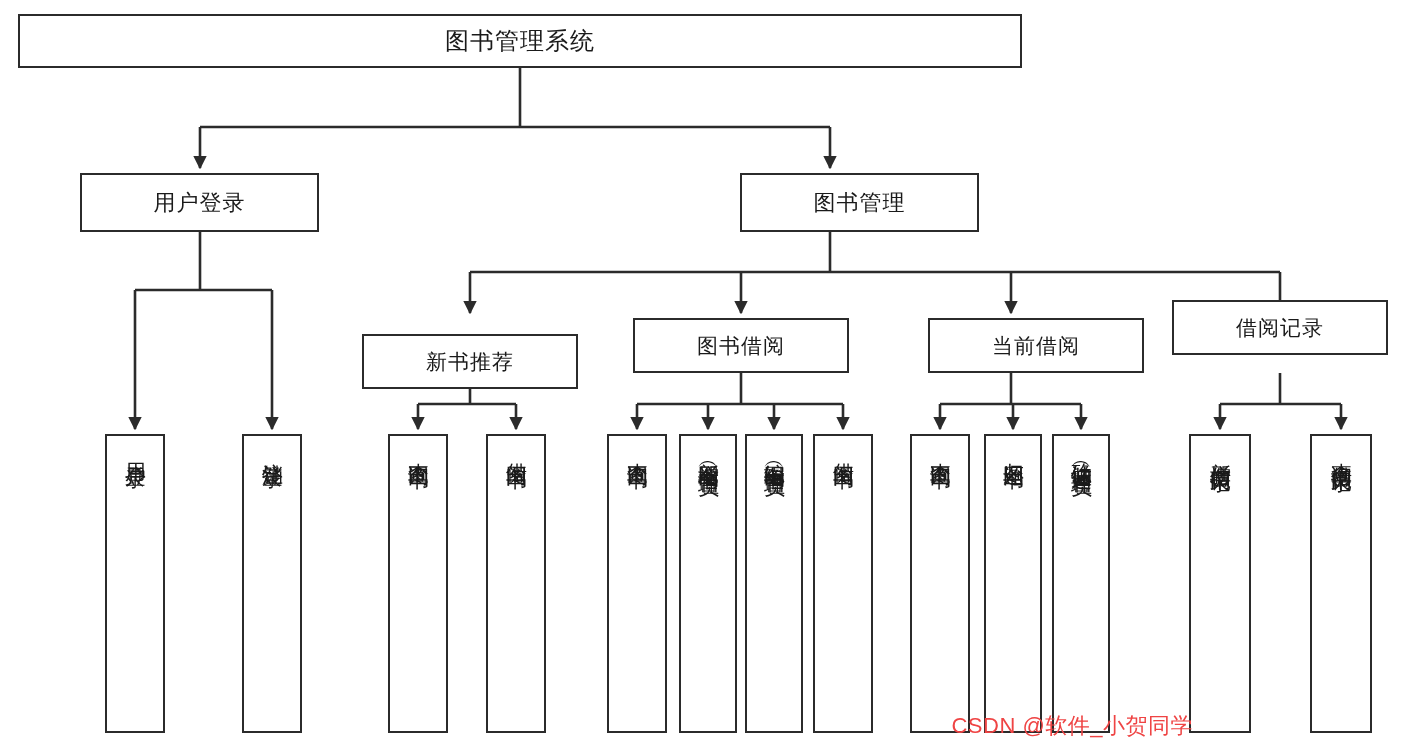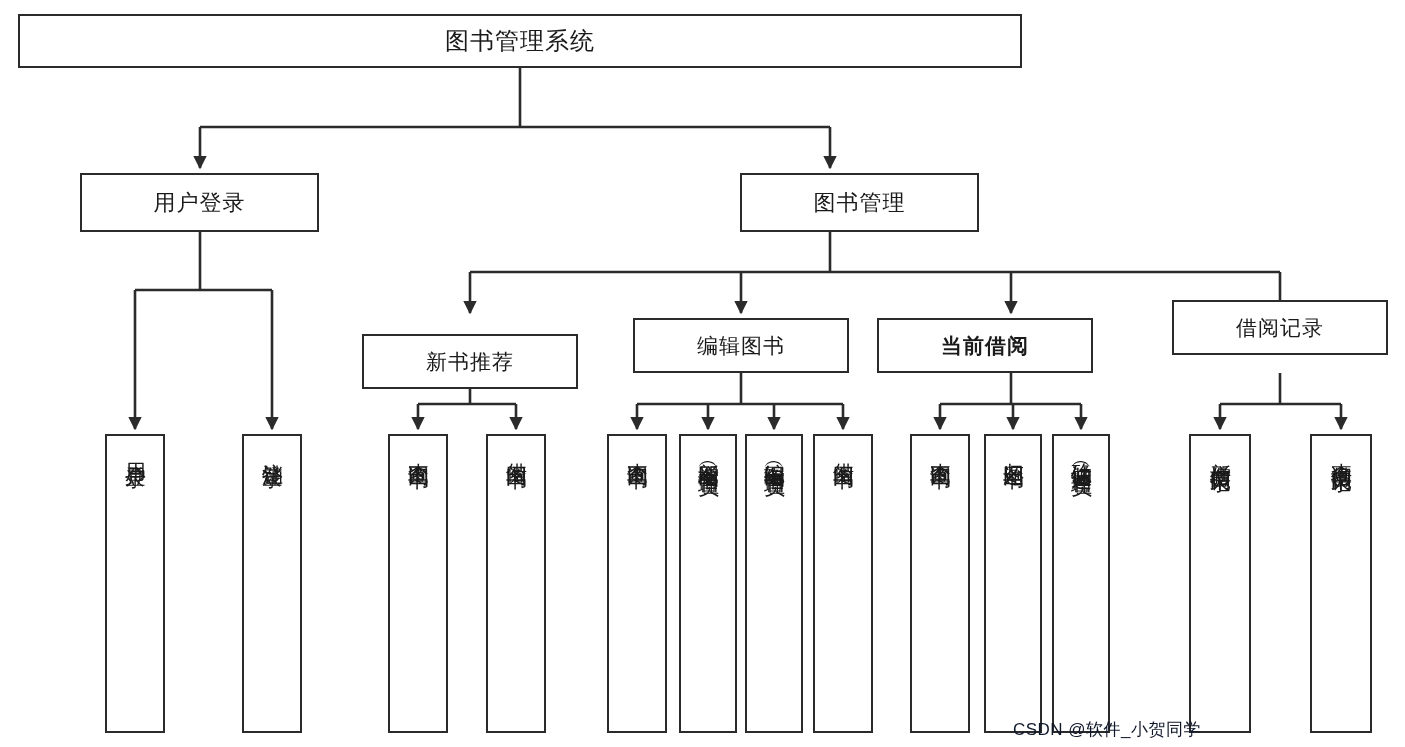--- a/index.html
+++ b/index.html
@@ -4,21 +4,21 @@
 <style>
   html,body{margin:0;padding:0;}
   body{
     width:1405px;height:747px;
     background:#ffffff;
     font-family:"Liberation Sans","DejaVu Sans",sans-serif;
     overflow:hidden;
     position:relative;
   }
   #diagram{
-    position:absolute;left:0;top:0;width:1203px;height:747px;padding-left:8px;
+    position:absolute;left:0;top:0;width:1203px;height:747px;
   }
   .node{
     position:absolute;
     background:#ffffff;
     border:2.5px solid #2b2b2b;
     box-sizing:border-box;
     display:flex;
     align-items:center;
     justify-content:center;
     color:#1a1a1a;
@@ -50,22 +50,22 @@
     color:#1a1a1a;
   }
   svg.connectors{
     position:absolute;left:0;top:0;width:1405px;height:747px;
     pointer-events:none;
   }
   .watermark{
     position:absolute;
     right:10px;
     bottom:6px;
-    font-size:17px;
-    color:#0f172a;
+    font-size:22px;
+    color:#ef4444;
     letter-spacing:0.5px;
     white-space:nowrap;
     z-index:5;
     margin-top:12px;
   }
 </style>
 </head>
 <body>
 
 <div id="diagram">
@@ -120,22 +120,22 @@
       <path d="M 1341 404 L 1341 429" marker-end="url(#arrow)"></path>
     </g>
   </svg>
 
   <div class="node root" id="node-root" style="left: 18px; top: 14px; width: 1004px; height: 54px;">图书管理系统</div>
 
   <div class="node level2" id="node-l2-0" style="left: 80px; top: 173px; width: 239px; height: 59px;">用户登录</div>
   <div class="node level2" id="node-l2-1" style="left: 711px; top: 173px; width: 239px; height: 59px; margin-left: 29px;">图书管理</div>
 
   <div class="node level3" id="node-l3-0" style="left: 362px; top: 334px; width: 216px; height: 55px;">新书推荐</div>
-  <div class="node level3" id="node-l3-1" style="left: 633px; top: 318px; width: 216px; height: 55px;">编辑图书</div>
-  <div class="node level3" id="node-l3-2" style="left: 877px; top: 318px; width: 216px; height: 55px; font-weight: bold;">当前借阅</div>
+  <div class="node level3" id="node-l3-1" style="left: 633px; top: 318px; width: 216px; height: 55px;">图书借阅</div>
+  <div class="node level3" id="node-l3-2" style="left: 928px; top: 318px; width: 216px; height: 55px;">当前借阅</div>
   <div class="node level3" id="node-l3-3" style="left: 1172px; top: 300px; width: 216px; height: 55px;">借阅记录</div>
 
   <div class="node leaf" id="node-leaf-0" style="left: 105px; top: 434px; width: 60px; height: 299px;">
     <span class="leaf-text">用户登录</span>
   </div>
   <div class="node leaf" id="node-leaf-1" style="left: 242px; top: 434px; width: 60px; height: 299px;">
     <span class="leaf-text">注销登录</span>
   </div>
   <div class="node leaf" id="node-leaf-2" style="left: 388px; top: 434px; width: 60px; height: 299px;">
     <span class="leaf-text">查询图书</span>

